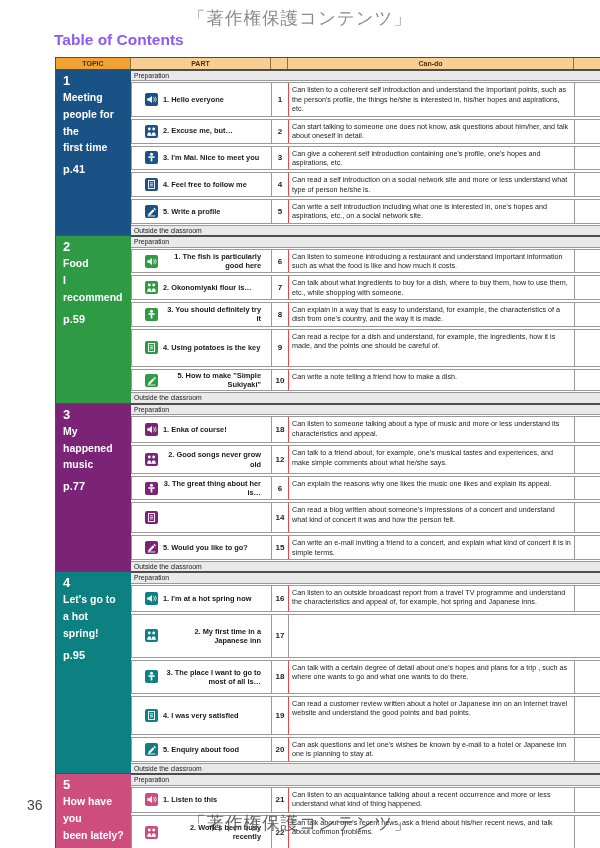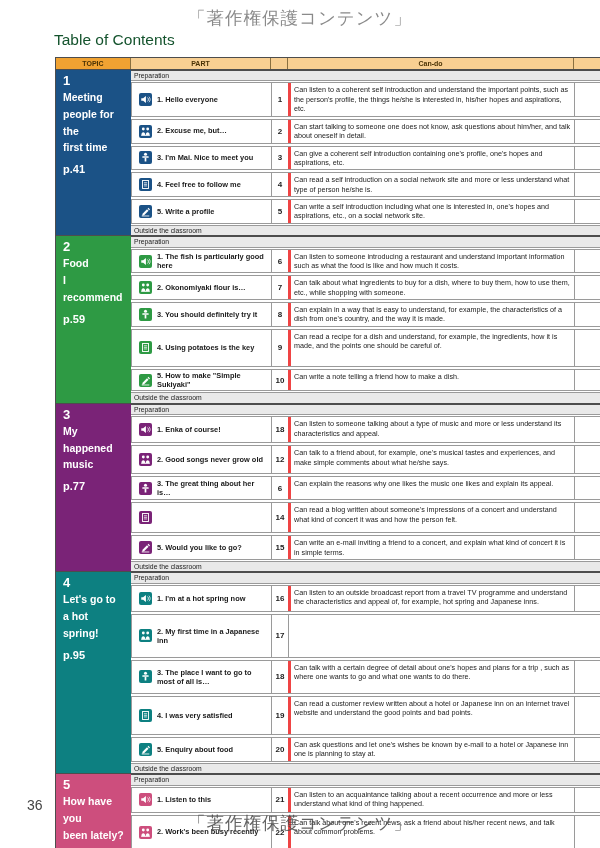--- a/index.html
+++ b/index.html
@@ -9,21 +9,21 @@
     -webkit-font-smoothing:antialiased;
   }
   .watermark{
     position:absolute;left:0;width:100%;text-align:center;
     font-size:17.5px;letter-spacing:1px;pointer-events:none;z-index:5;
     font-family:"DejaVu Sans",sans-serif;
   }
   #watermark-top{top:6px;color:rgba(125,125,125,.9);}
   #watermark-bottom{top:811px;color:rgba(70,70,70,.85);}
   #page-title{
-    position:absolute;left:54px;top:31px;font-size:15.5px;font-weight:normal;color:#14532d;
+    position:absolute;left:54px;top:31px;font-size:15.5px;font-weight:bold;color:#8b5cf6;
   }
   #page-number{
     position:absolute;left:27px;top:797px;font-size:14px;color:#444;
   }
   
   #toc-table{
     position:absolute;left:55px;top:57px;width:565px;
     border:1px solid #4d4d4d;border-right:none;
     font-size:8px;
   }
@@ -42,33 +42,33 @@
   .rows{flex:1;display:flex;flex-direction:column;background:#fff;}
   .meta-row{
     background:#e9e9e9;border-top:1.5px solid #4d4d4d;border-bottom:1px solid #9a9a9a;
     font-size:6.8px;color:#222;padding:1px 0 1px 3px;line-height:1.1;
   }
   .meta-row.outside{border-top:1px solid #9a9a9a;border-bottom:none;}
   .part-row{
     display:grid;grid-template-columns:139px 17px 286px 47px;
     border:1px solid #9a9a9a;margin:1px 0;background:#fff;
   }
-  .part-cell{display:flex;align-items:center;padding:1px 4px;}
+  .part-cell{display:flex;align-items:center;padding:1px 10px;text-align:right;}
   .part-icon{
     width:13px;height:13px;border-radius:2px;flex:none;margin:0 5px 0 3px;
     display:flex;align-items:center;justify-content:center;
   }
   .part-icon svg{display:block;}
   .part-label{font-weight:bold;font-size:7.4px;color:#1a1a1a;line-height:1.25;}
   .num-cell{
     border-left:1px solid #9a9a9a;display:flex;align-items:center;justify-content:center;
     font-weight:bold;font-size:8px;color:#222;
   }
   .cando-cell{
-    border-left:3px solid #ef4444;font-size:7.2px;line-height:1.3;color:#222;
+    border-left:1px solid #ef4444;font-size:7.2px;line-height:1.3;color:#222;
     padding:2px 3px;display:flex;flex-direction:column;justify-content:flex-start;
   }
   .extra-cell{border-left:1px solid #9a9a9a;background:#fff;}
   
   .pr-0-0{min-height:21px}.pr-0-1{min-height:23px}.pr-0-2{min-height:20px}.pr-0-3{min-height:22px}.pr-0-4{min-height:15px}
   .pr-1-0{min-height:21px}.pr-1-1{min-height:20px}.pr-1-2{min-height:20px}.pr-1-3{min-height:36px}.pr-1-4{min-height:18px}
   .pr-2-0{min-height:25px}.pr-2-1{min-height:27px}.pr-2-2{min-height:22px}.pr-2-3{min-height:29px}.pr-2-4{min-height:16px}
   .pr-3-0{min-height:25px}.pr-3-1{min-height:42px}.pr-3-2{min-height:32px}.pr-3-3{min-height:37px}.pr-3-4{min-height:21px}
   .pr-4-0{min-height:24px}.pr-4-1{min-height:33px}
 </style>

